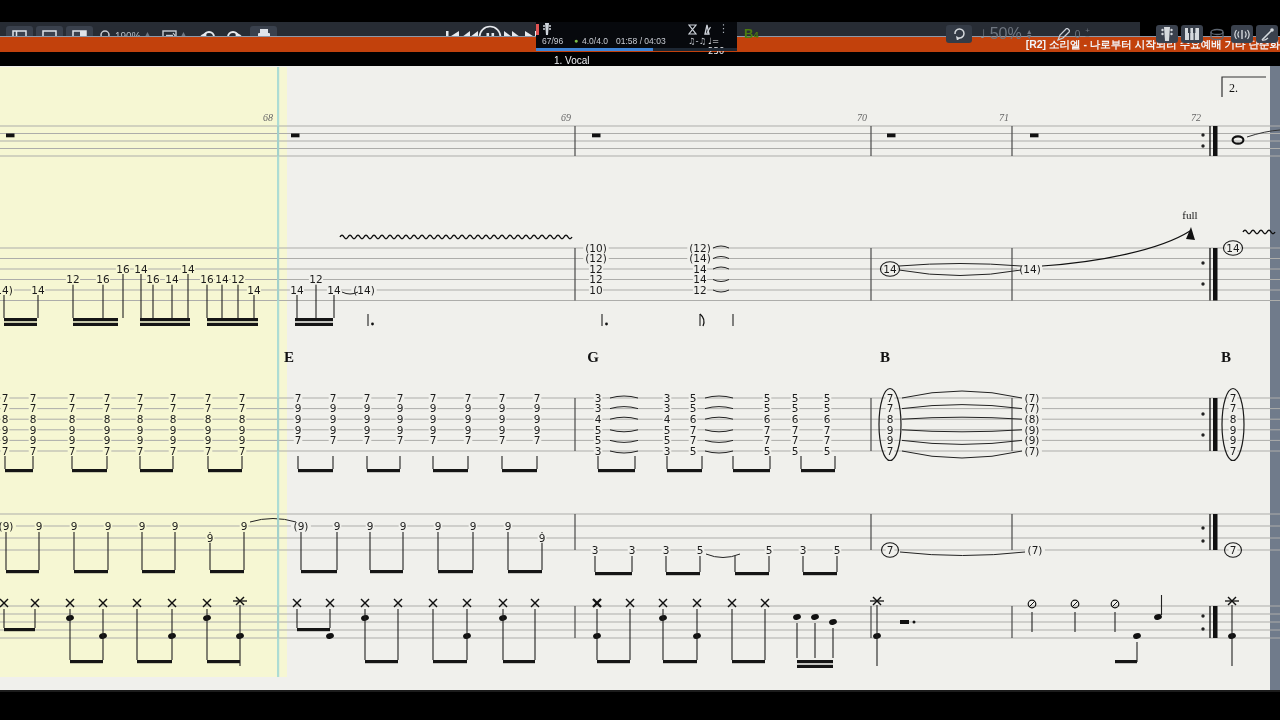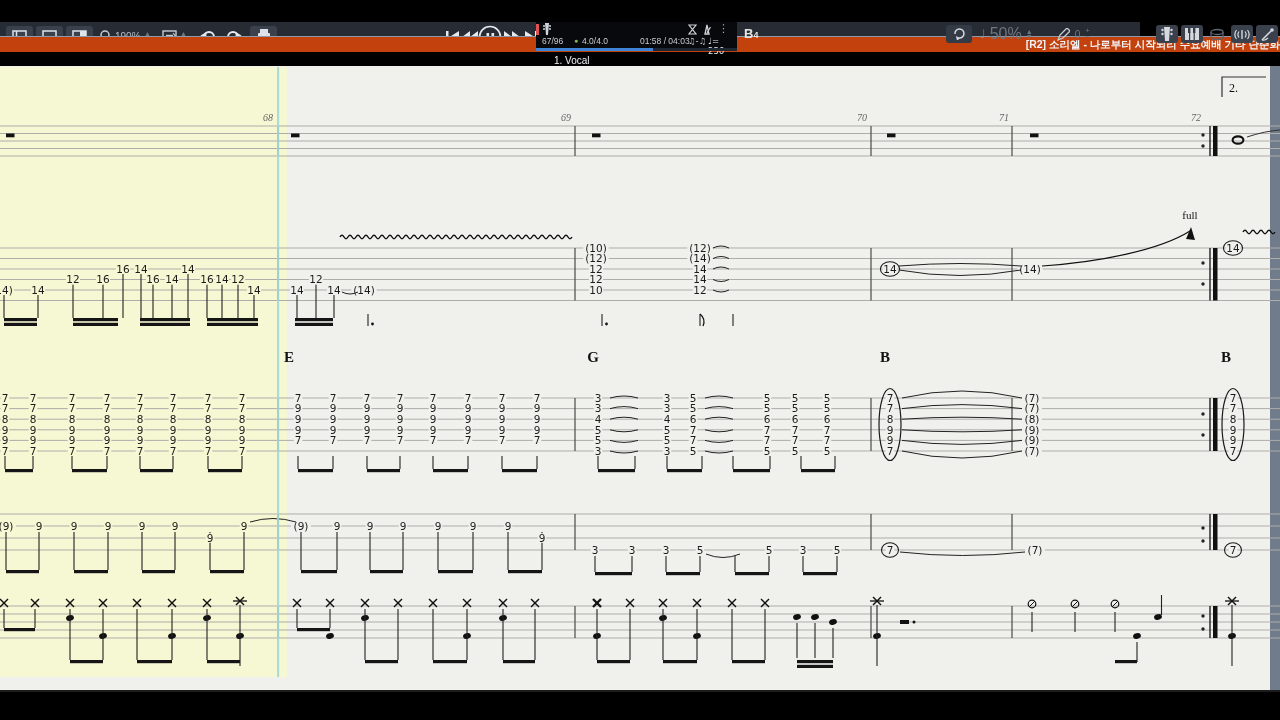--- a/index.html
+++ b/index.html
@@ -14,21 +14,21 @@
         display:flex;align-items:center;justify-content:center;}
   .ghost{background:transparent;}
   .ttext{position:absolute;color:#b9bec6;font-size:10px;top:9px;}
   #zoom-underline{position:absolute;left:98px;top:26px;width:50px;height:2px;background:#3f7fd6;}
   #trackpanel{position:absolute;left:536px;top:21.5px;width:201px;height:26px;background:#07090d;z-index:6;}
   #trackpanel .red{position:absolute;left:0;top:2px;width:2.5px;height:11px;background:#e05353;}
   #track-name{position:absolute;left:18px;top:1px;color:#eef0f3;font-size:10px;font-weight:normal;margin-top:32px;}
   .tp2{position:absolute;top:14px;color:#c9cdd4;font-size:8.5px;}
   #progress{position:absolute;left:536px;top:48px;width:201px;height:2.5px;background:#1d2733;z-index:6;}
   #progress .fill{height:100%;background:#3e84d6;}
-  #sectionBadge{position:absolute;left:744px;top:24px;color:#e5e5e5;z-index:6;font-weight:bold;}
+  #sectionBadge{position:absolute;left:744px;top:24px;color:#4d7c0f;z-index:6;font-weight:bold;}
   #titlebar{position:absolute;left:0;top:36px;width:1280px;height:15px;background:#c2410c;z-index:5;
             border-top:1px solid #8e99a9;display:flex;align-items:center;justify-content:flex-end;}
   #titlebar span{color:#f2f4f7;font-size:10.5px;font-weight:bold;}
   #bottombar{position:absolute;left:0;top:690px;width:1280px;height:30px;background:#000;z-index:5;
              border-top:2px solid #1c1c1c;}
   svg text{user-select:none;}
   .tn{font:10.5px "DejaVu Sans",sans-serif;fill:#1b1b1b;}
   .serif{font-family:"Liberation Serif",serif;}
   .stepper{position:absolute;color:#6f7680;font-size:7px;line-height:5px;top:9px;}
 </style>
@@ -880,21 +880,21 @@
     <path d="M1 1 L8 1 L1 10 L8 10 Z" fill="none" stroke="#cfd4db" stroke-width="1.2"></path>
       </svg>
   <svg width="10" height="11" style="position:absolute;left:166px;top:2px">
     <path d="M3 10 L5 1 L7 10 Z" fill="none" stroke="#cfd4db" stroke-width="1.3"></path>
         <line x1="5" y1="9" x2="8.5" y2="3" stroke="#cfd4db" stroke-width="1.2"></line>
       </svg>
   <span style="position:absolute;left:182px;top:0;color:#aab0b8;font-size:11px">⋮</span>
   <span class="tp2" style="left:6px">67/96</span>
   <span class="tp2" style="left:38px;color:#7ec04a;font-size:7px;top:15px">●</span>
   <span class="tp2" style="left:46px">4.0/4.0</span>
-  <span class="tp2" style="left:104px">01:58 / 04:03</span>
+  <span class="tp2" style="left:80px">01:58 / 04:03</span>
   <span class="tp2" style="left:152px;font-family:'DejaVu Sans',sans-serif">♫-♫</span>
   <span class="tp2" style="left:172px;color:#e8eaee;font-family:'DejaVu Sans',sans-serif"><span>♩= </span><span>256</span></span>
 </div>
 <div id="progress">
       <div class="fill" id="progfill" style="width: 58%;"></div>
     </div>
 <div id="sectionBadge"><span style="font-size:13px">B</span><span style="font-size:9px">4</span></div>
 
 <div style="position:absolute;left:946px;top:25px;z-index:6;display:flex;align-items:center;gap:8px">
   <div style="width:26px;height:18px;background:#343b46;border-radius:3px;display:flex;align-items:center;justify-content:center">

